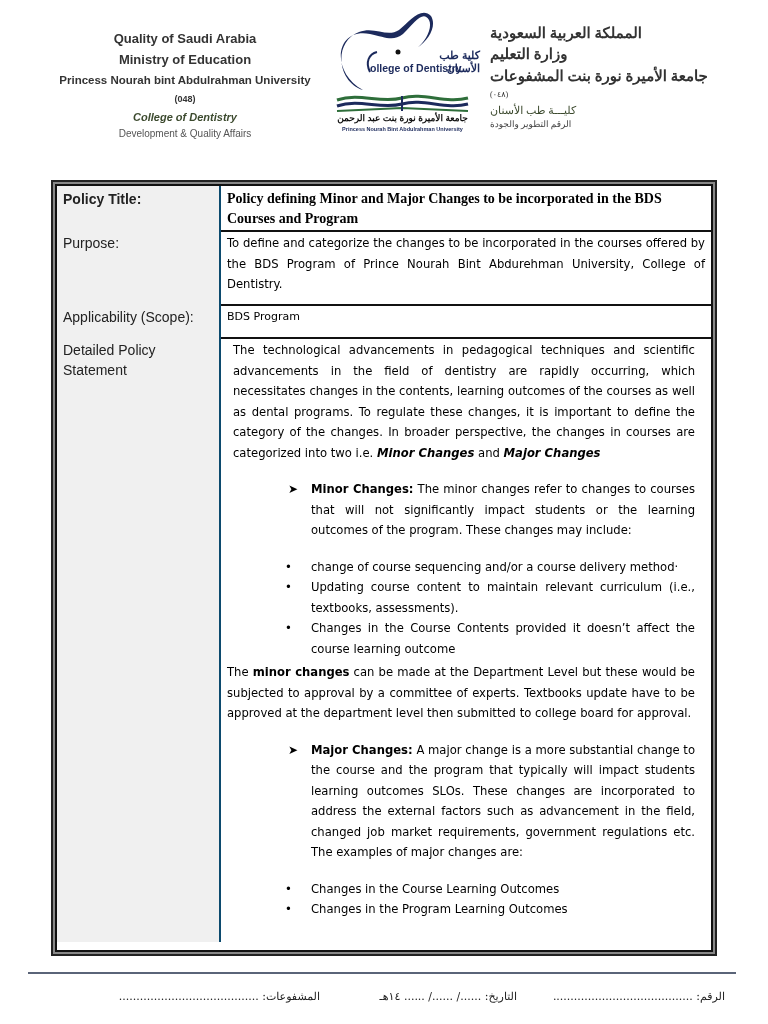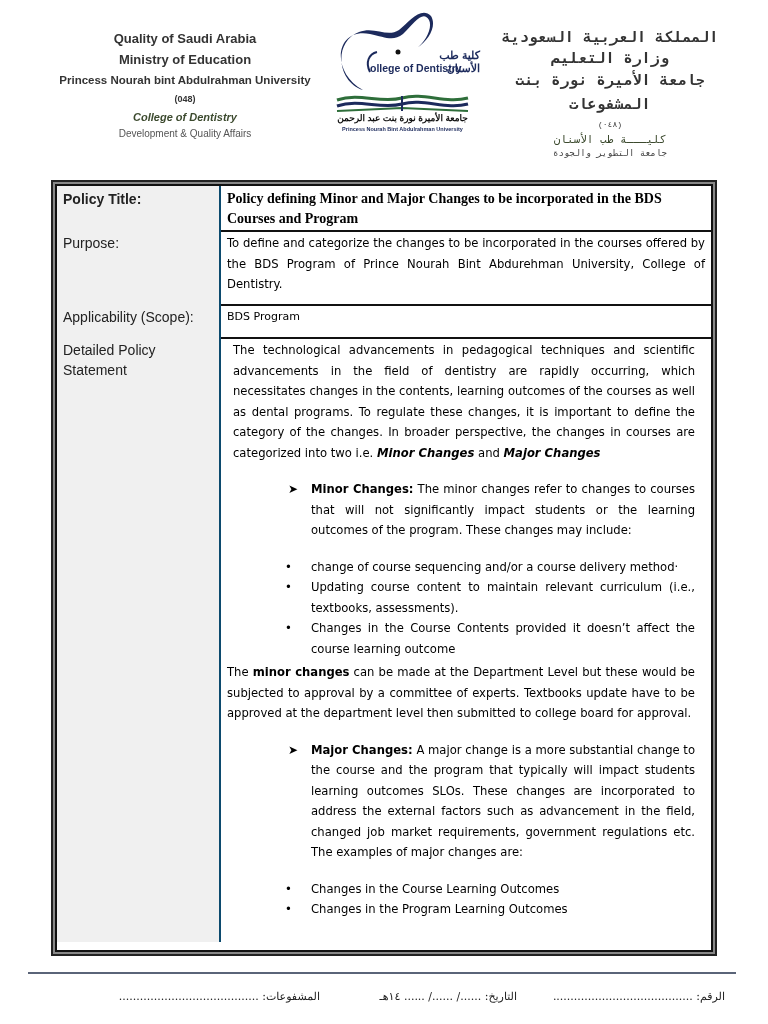--- a/index.html
+++ b/index.html
@@ -19,22 +19,22 @@
   .hdr-left .l5 { font-size: 11px; line-height: 18px; color: #3c4a2e; font-style: italic; }
   .hdr-left .l6 { font-size: 10px; line-height: 16px; color: #555; font-weight: normal; }
 
   .logo { position: absolute; left: 325px; top: 12px; width: 155px; height: 125px; }
   .logo .ar-title { position: absolute; left: 80px; top: 37px; font-size: 11px; color: #1c2a5c; font-weight: bold; direction: rtl; }
   .logo .en-title { position: absolute; left: 45px; top: 50px; font-size: 10.5px; color: #1c2a5c; font-weight: bold; white-space: nowrap; }
   .logo .ar-uni { position: absolute; left: 0; width: 155px; top: 101px; text-align: center; font-size: 9px; color: #111; font-weight: bold; direction: rtl; }
   .logo .en-uni { position: absolute; left: 0; width: 155px; top: 114px; text-align: center; font-size: 5.5px; color: #1c2a5c; font-weight: bold; white-space: nowrap; }
 
   .hdr-right {
-    position: absolute; left: 490px; top: 28px; width: 240px; text-align: center; direction: rtl;
-    font-family: Liberation Mono, monospace; color: #333;
+    position: absolute; left: 490px; top: 22px; width: 240px; text-align: left; direction: rtl;
+    font-family: Liberation Serif, serif; color: #333;
   }
   .hdr-right .r1 { font-size: 15px; line-height: 22px; font-weight: bold; }
   .hdr-right .r2 { font-size: 15px; line-height: 20px; font-weight: bold; }
   .hdr-right .r3 { font-size: 15px; line-height: 24px; font-weight: bold; }
   .hdr-right .r4 { font-size: 8px; line-height: 14px; }
   .hdr-right .r5 { font-size: 11px; line-height: 16px; color: #3c4a2e; }
   .hdr-right .r6 { font-size: 9px; line-height: 12px; color: #444; }
 
   
   .tbl-outer {
@@ -94,21 +94,21 @@
   <div class="ar-uni">جامعة الأميرة نورة بنت عبد الرحمن</div>
   <div class="en-uni">Princess Nourah Bint Abdulrahman University</div>
 </div>
 
 <div class="hdr-right">
   <div class="r1">المملكة العربية السعودية</div>
   <div class="r2">وزارة التعليم</div>
   <div class="r3">جامعة الأميرة نورة بنت المشفوعات</div>
   <div class="r4">(٠٤٨)</div>
   <div class="r5">كليـــة طب الأسنان</div>
-  <div class="r6">جامعة التطوير والجودة</div>
+  <div class="r6">الرقم التطوير والجودة</div>
 </div>
 
 <div class="tbl-outer">
   <div class="tbl-inner">
 
     <div class="row" style="top:0; height:44px;">
       <div class="lbl lbl-bold">Policy Title:</div>
       <div class="val title-val">Policy defining Minor and Major Changes to be incorporated in the BDS Courses and Program</div>
     </div>
 

